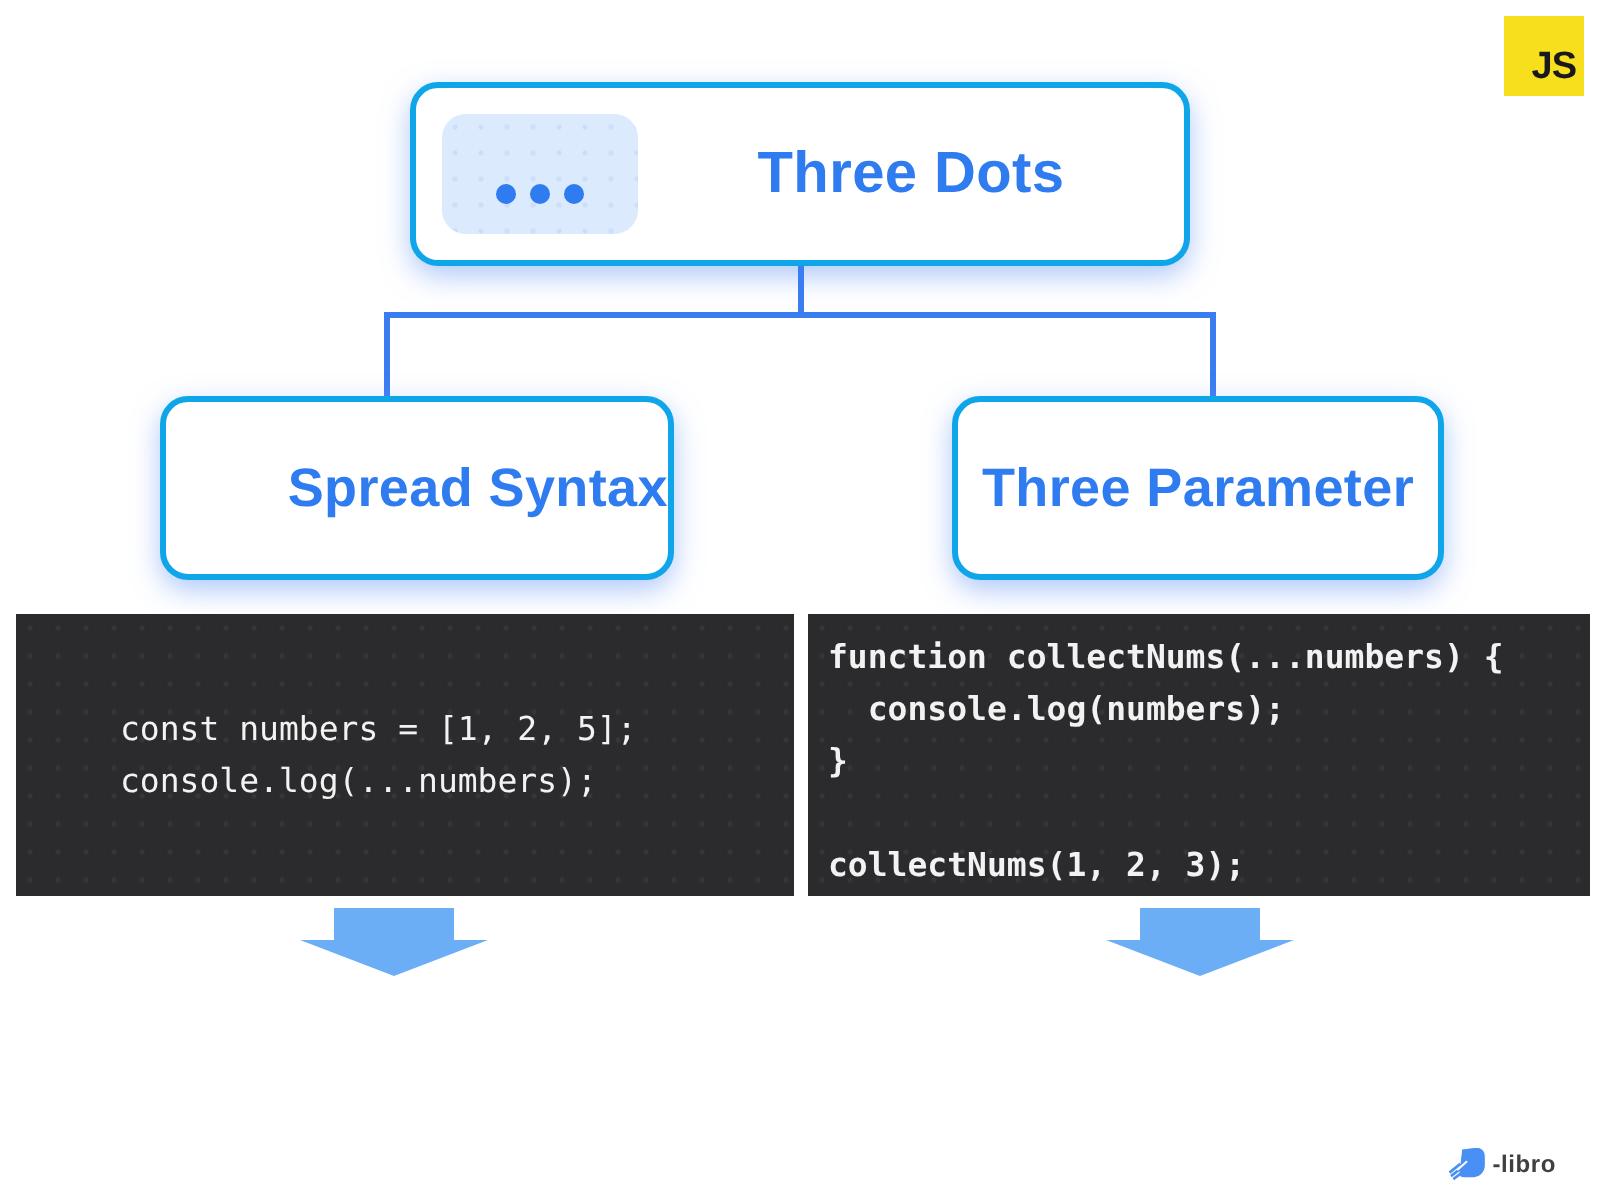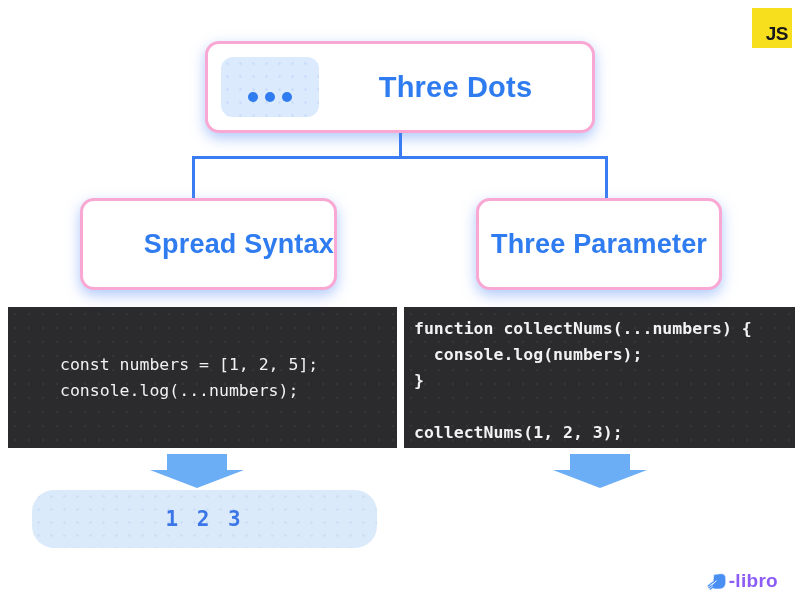--- a/index.html
+++ b/index.html
@@ -28,21 +28,21 @@
     font-weight: bold;
     font-size: 19px;
     color: #19191c;
     letter-spacing: -0.5px;
   }
 
   
   .node {
     position: absolute;
     background: #ffffff;
-    border: 3px solid #f9a8d4;
+    border: 3px solid #0ea5e9;
     border-radius: 14px;
     box-shadow: 0 5px 14px rgba(110, 155, 245, 0.55);
     display: flex;
     align-items: center;
   }
   .node-root { left: 205px; top: 41px; width: 390px; height: 92px; }
   .node-left { left: 80px;  top: 198px; width: 257px; height: 92px; justify-content: flex-end; }
   .node-right{ left: 476px; top: 198px; width: 246px; height: 92px; justify-content: center; }
 
   .node-title {
@@ -128,23 +128,23 @@
 
   
   .brand {
     position: absolute;
     right: 22px; bottom: 8px;
     display: flex;
     align-items: center;
     gap: 2px;
   }
   .brand-text {
-    color: #8b5cf6;
-    font-weight: bold;
-    font-size: 19px;
+    color: #404040;
+    font-weight: bold;
+    font-size: 12px;
     letter-spacing: 0.3px;
   }
 </style>
 </head>
 <body>
 
 <div class="stage">
 
   <div class="js-badge">
     <span>JS</span>
@@ -183,23 +183,20 @@
 collectNums(1, 2, 3);</pre>
   </div>
 
   <svg class="down-arrow down-arrow-left" viewBox="0 0 94 34">
     <polygon points="17,0 77,0 77,16 94,16 47,34 0,16 17,16" fill="#6caef6"></polygon>
   </svg>
   <svg class="down-arrow down-arrow-right" viewBox="0 0 94 34">
     <polygon points="17,0 77,0 77,16 94,16 47,34 0,16 17,16" fill="#6caef6"></polygon>
   </svg>
 
-  <div class="result-pill result-left">
-    <span>1 2 3</span>
-  </div>
 
   <div class="brand">
     <svg width="21" height="21" viewBox="0 0 24 24">
       <path d="M9 4 L17 3 C21 3 22.5 5 22.5 8.5 L22.5 13 C22.5 18 19 20.5 14.5 20.5 L10.5 20.5 C8 20.5 7 19 7.5 16.5 Z" fill="#4a90f4"></path>
       <path d="M9 4 L17 3 C21 3 22.5 5 22.5 8.5 L22.5 13 C22.5 18 19 20.5 14.5 20.5 L10.5 20.5 C8 20.5 7 19 7.5 16.5 Z" fill="none" stroke="#ffffff" stroke-width="0.6"></path>
       <line x1="2" y1="17.5" x2="8.2" y2="12.5" stroke="#4a90f4" stroke-width="1.5"></line>
       <line x1="2.8" y1="19.5" x2="9" y2="14.8" stroke="#4a90f4" stroke-width="1.5"></line>
       <line x1="4.2" y1="21.2" x2="9.8" y2="17" stroke="#4a90f4" stroke-width="1.5"></line>
       <line x1="6.5" y1="16" x2="12" y2="11" stroke="#ffffff" stroke-width="1.1"></line>
     </svg>

